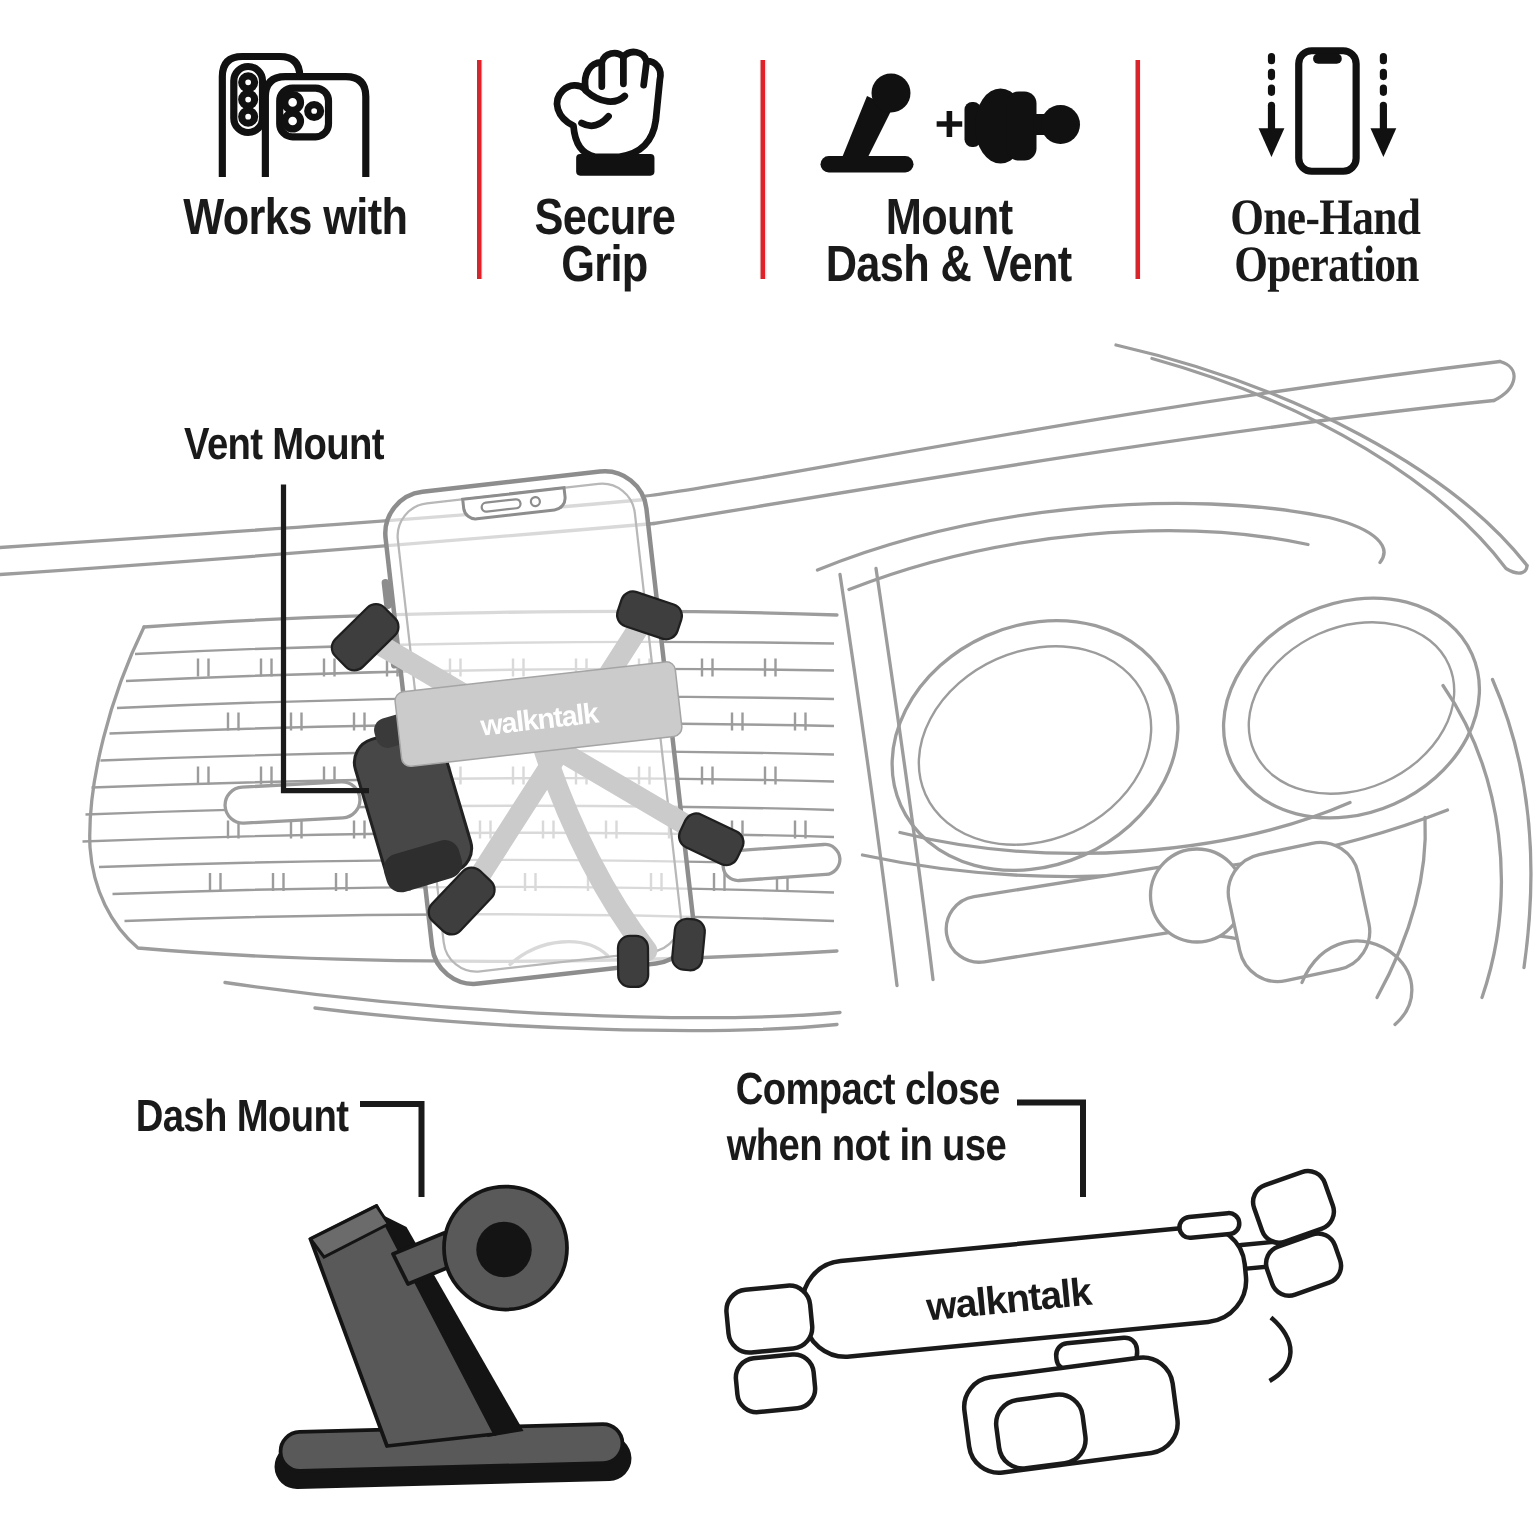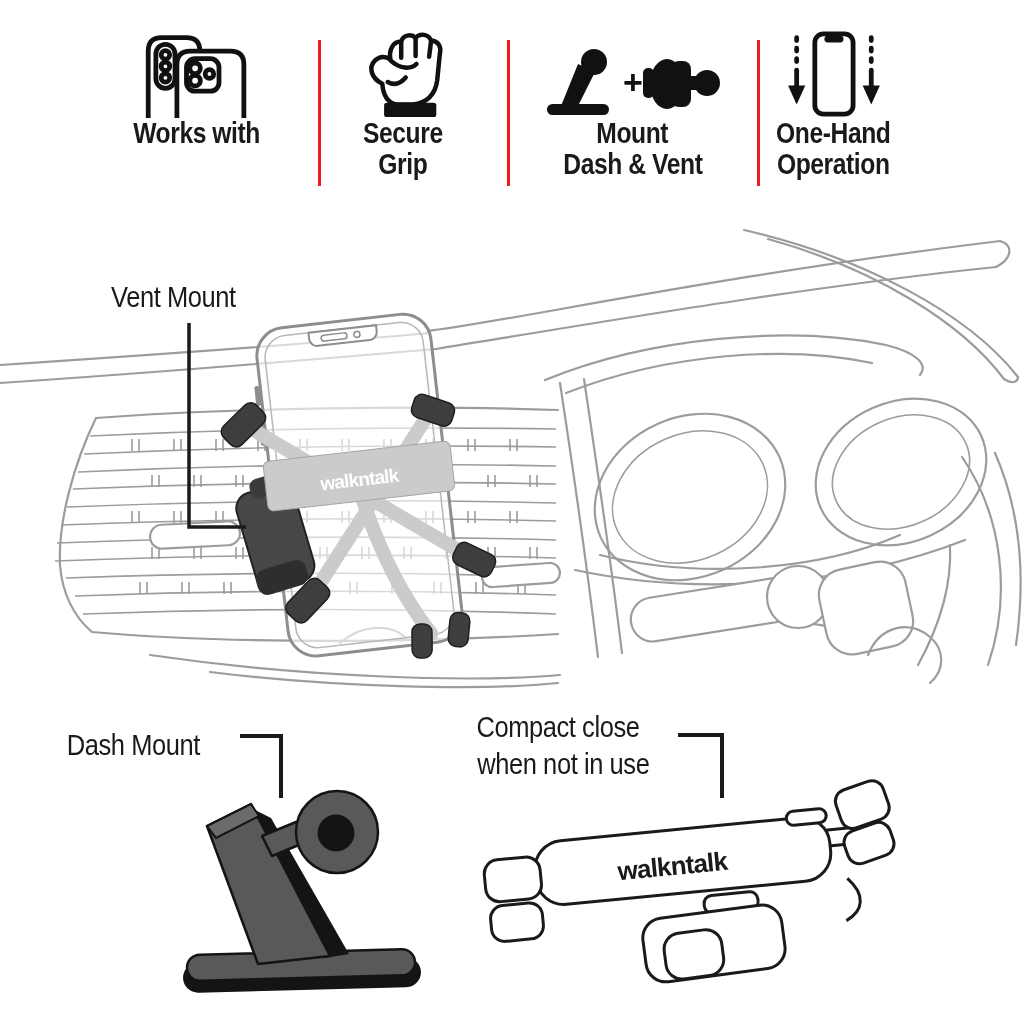--- a/index.html
+++ b/index.html
@@ -2,26 +2,26 @@
 <html style="--divider-red: #EC1C24; --label-black: #1a1a1a; --art-gray: #9c9c9c; --cradle-gray: #cbcbcb; --clip-dark: #3e3e3e; --mount-gray: #595959; --mount-shadow: #141414;"><head>
 <meta charset="utf-8">
 <style>
   html,body{margin:0;padding:0;background:#fff;}
   .canvas{position:relative;width:1024px;height:1024px;background:#fff;overflow:hidden;
           font-family:"Liberation Sans",sans-serif;color:var(--label-black,#1a1a1a);}
   .abs{position:absolute;}
   
   .feature{position:absolute;top:28px;display:flex;flex-direction:column;align-items:center;}
   .icon-box{height:90px;display:flex;align-items:flex-end;justify-content:center;}
-  .feature-label{margin-top:0;text-align:center;font-weight:700;font-size:29px;line-height:31px;
+  .feature-label{margin-top:12px;text-align:center;font-weight:700;font-size:34px;line-height:31px;
                  letter-spacing:-.5px;color:var(--label-black,#1a1a1a);}
   .cond{display:inline-block;transform:scaleX(.85);transform-origin:50% 50%;white-space:nowrap;}
   .divider{position:absolute;top:40px;height:146px;width:3px;background:var(--divider-red,#EC1C24);}
   
-  .callout{position:absolute;font-weight:400;font-size:30px;line-height:37px;
+  .callout{position:absolute;font-weight:700;font-size:30px;line-height:37px;text-align:center;
            letter-spacing:-.5px;color:var(--label-black,#1a1a1a);}
   
   .ln{fill:none;stroke:var(--art-gray,#9c9c9c);stroke-width:2.2;stroke-linecap:round;stroke-linejoin:round;}
   .ln-thin{fill:none;stroke:var(--art-gray,#9c9c9c);stroke-width:1.6;}
   .ln-f{fill:#fff;stroke:var(--art-gray,#9c9c9c);stroke-width:2.2;}
   .ink{fill:none;stroke:var(--label-black,#1a1a1a);stroke-width:4;stroke-linecap:butt;}
   .ow{fill:#fff;stroke:var(--label-black,#1a1a1a);stroke-width:3;stroke-linejoin:round;}
   .dk{fill:var(--clip-dark,#3e3e3e);stroke:#1f1f1f;stroke-width:1.5;}
   .arm{fill:none;stroke:var(--cradle-gray,#cbcbcb);stroke-width:14;stroke-linecap:round;}
   .mg{fill:var(--mount-gray,#595959);stroke:var(--mount-shadow,#141414);stroke-width:2.5;stroke-linejoin:round;}
@@ -96,21 +96,21 @@
         </svg>
       </div>
       <div class="feature-label">
         <div><span class="cond">Mount</span></div>
         <div><span class="cond">Dash &amp; Vent</span></div>
       </div>
     </div>
 
     <div class="divider" style="left:757px;"></div>
 
-    <div class="feature" style="left:743px;width:180px;">
+    <div class="feature" style="left:794px;width:180px;font-family:Liberation Serif, serif;">
       <div class="icon-box">
         <svg width="108" height="88" viewBox="0 0 110 92">
           <rect class="ico-f" x="36" y="4" width="40" height="84" rx="9"></rect>
           <rect class="ico-b" x="46" y="6" width="20" height="7" rx="3.5"></rect>
           <path class="ico" d="M17 8 V40" stroke-width="4" stroke-dasharray="3 8"></path>
           <path class="ico" d="M17 42 V64" stroke-width="4"></path>
           <polygon class="ico-b" points="17,78 8,58 26,58"></polygon>
           <path class="ico" d="M95 8 V40" stroke-width="4" stroke-dasharray="3 8"></path>
           <path class="ico" d="M95 42 V64" stroke-width="4"></path>
           <polygon class="ico-b" points="95,78 86,58 104,58"></polygon>

